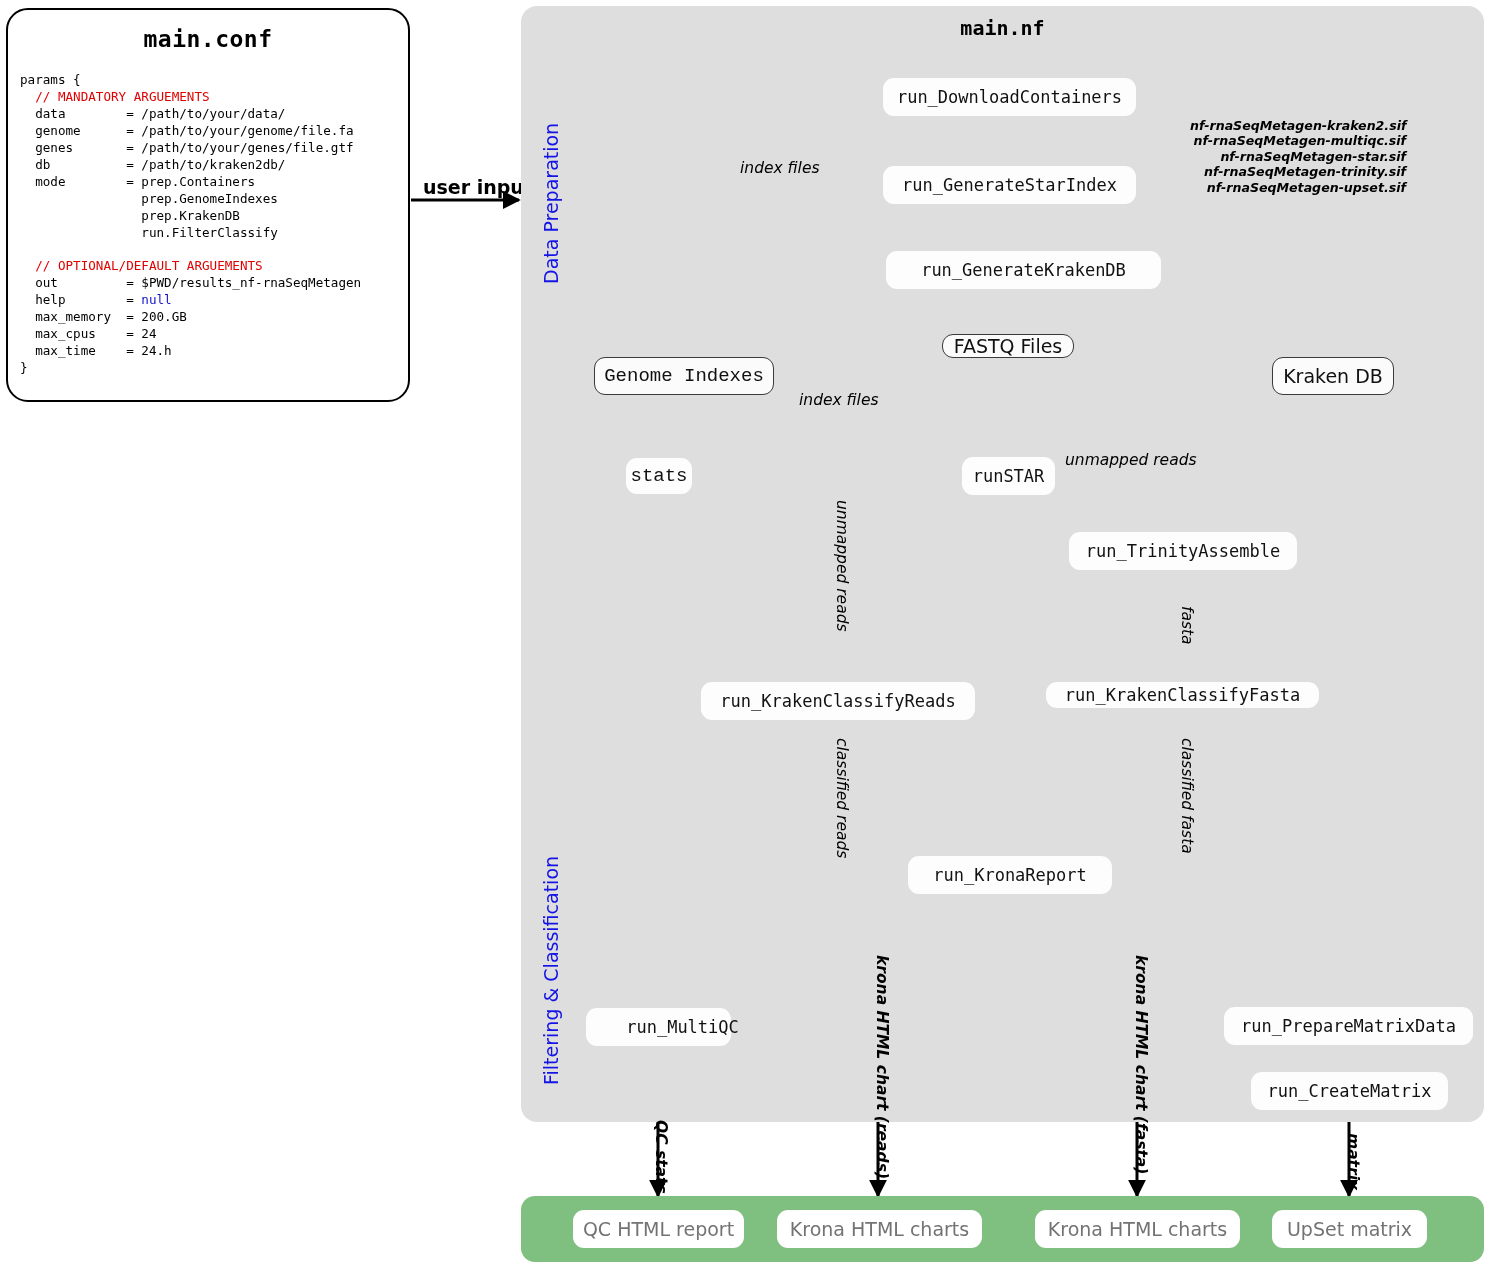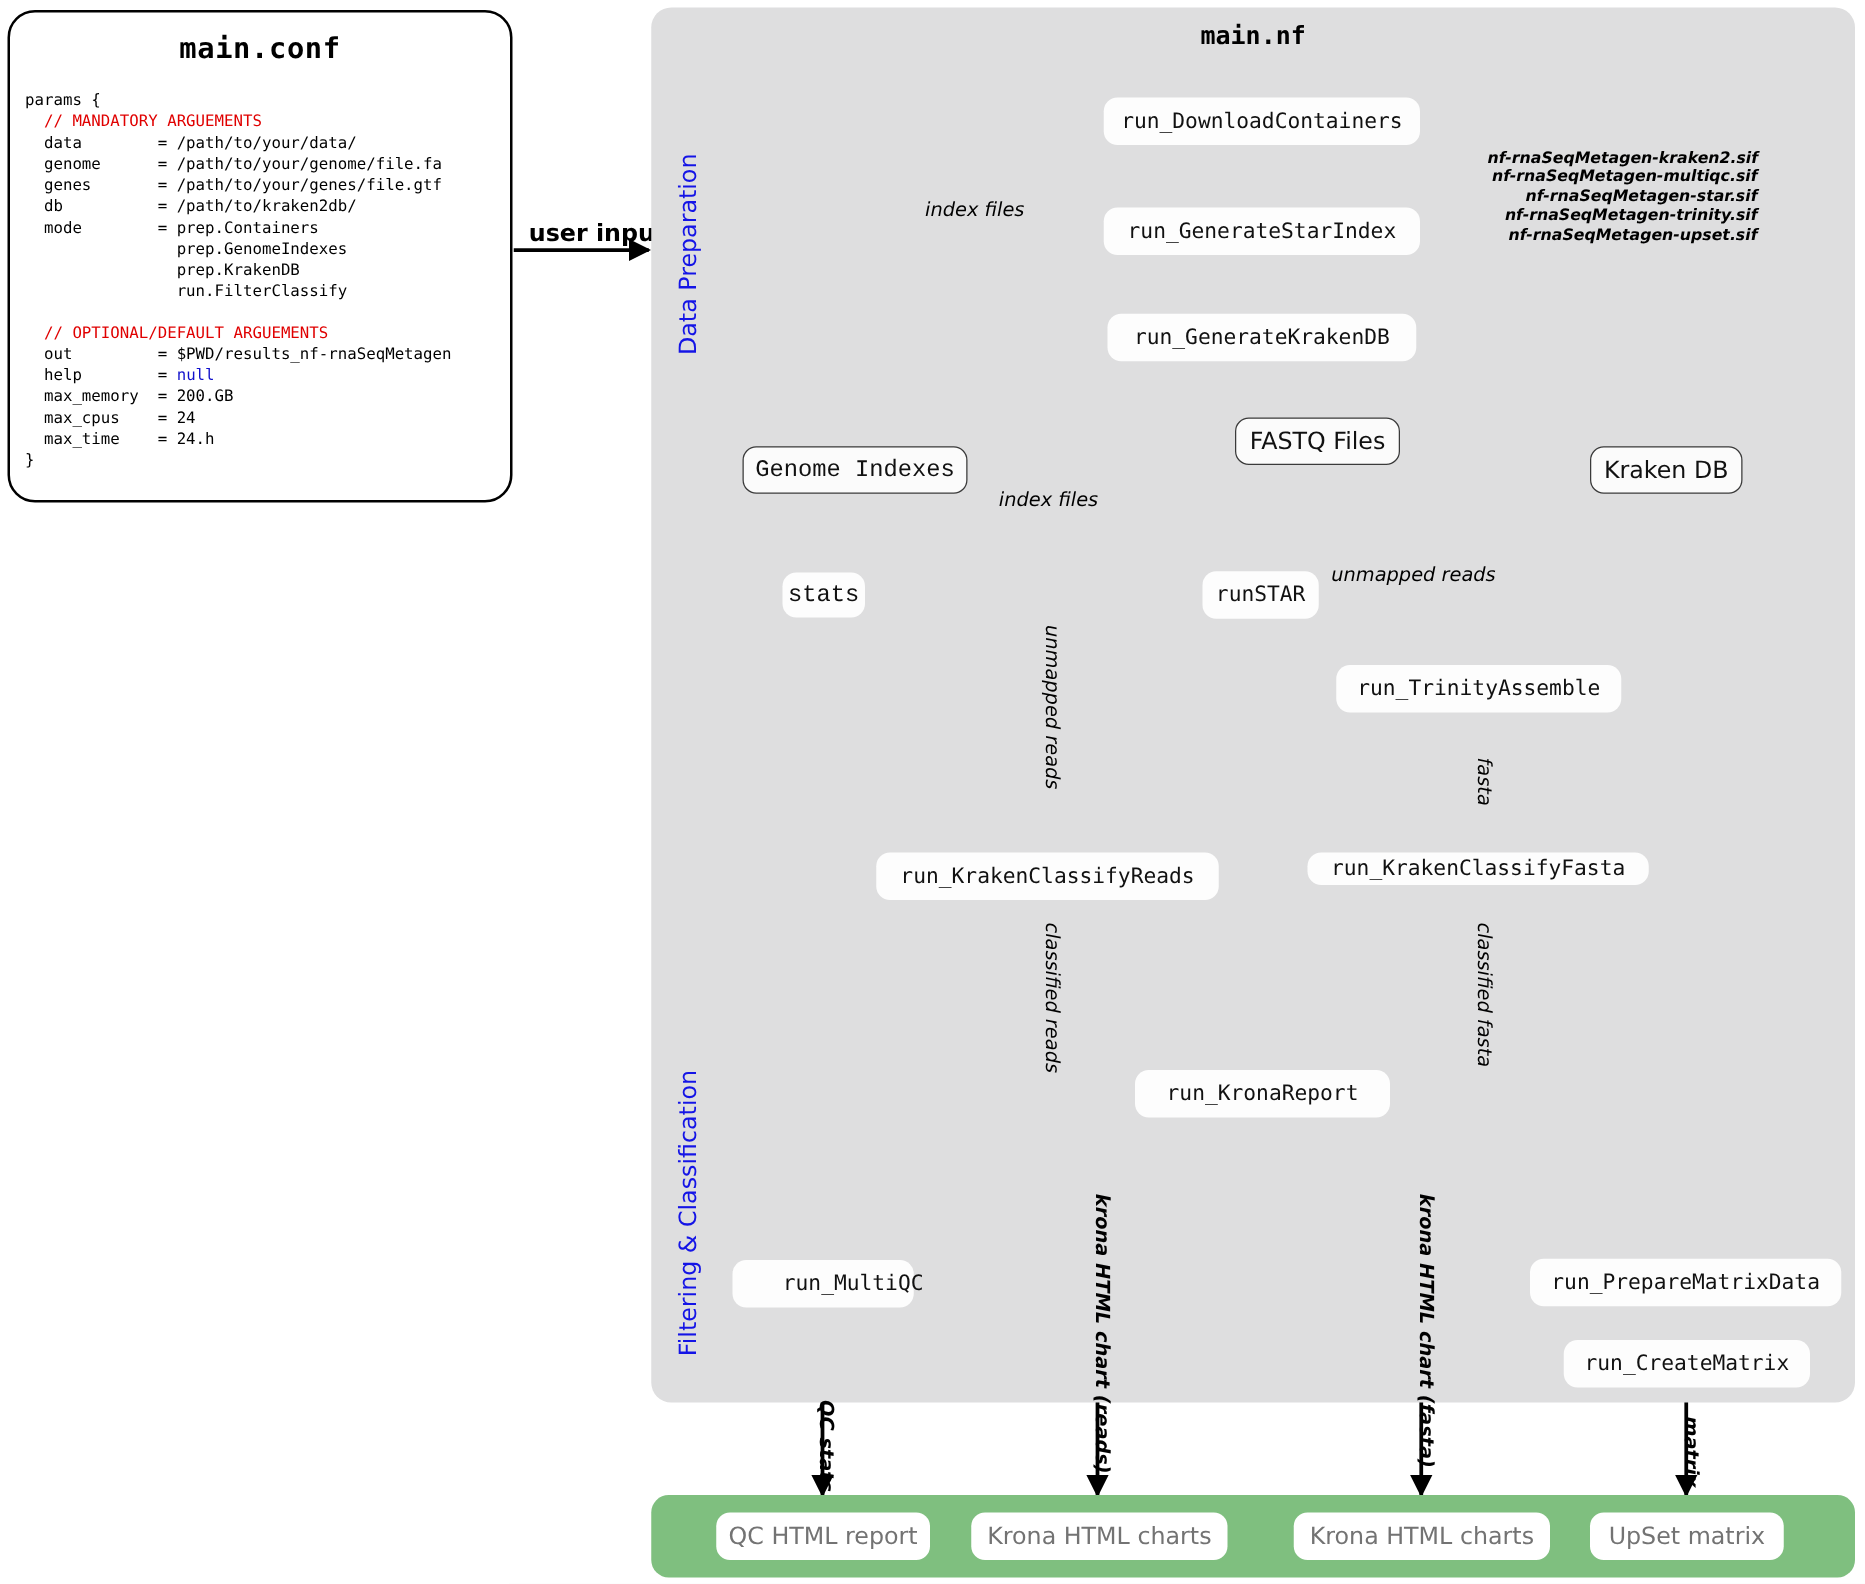--- a/index.html
+++ b/index.html
@@ -151,21 +151,21 @@
   <div class="glab" style="left:540px;top:1085px;">Filtering &amp; Classification</div>
 
   <div class="node proc" style="left:883px;top:78px;width:253px;height:38px;">
     <span>run_DownloadContainers</span>
   </div>
 
   <div class="node proc" style="left:883px;top:166px;width:253px;height:38px;">
     <span>run_GenerateStarIndex</span>
   </div>
 
-  <div class="node proc" style="left:886px;top:251px;width:247px;height:38px;">
+  <div class="node proc" style="left:886px;top:251px;width:275px;height:38px;">
     <span>run_GenerateKrakenDB</span>
   </div>
 
   <div class="node proc" style="left:962px;top:457px;width:93px;height:38px;">
     <span>runSTAR</span>
   </div>
 
   <div class="node proc" style="left:1069px;top:532px;width:228px;height:38px;">
     <span>run_TrinityAssemble</span>
   </div>
@@ -191,21 +191,21 @@
   </div>
 
   <div class="node proc" style="left:1251px;top:1072px;width:197px;height:38px;">
     <span>run_CreateMatrix</span>
   </div>
 
   <div class="node data" style="left:594px;top:357px;width:180px;height:38px;font-family:Liberation Mono, monospace;">
     <span>Genome Indexes</span>
   </div>
 
-  <div class="node data" style="left:988px;top:334px;width:132px;height:38px;">
+  <div class="node data" style="left:942px;top:334px;width:132px;height:24px;">
     <span>FASTQ Files</span>
   </div>
 
   <div class="node data" style="left:1272px;top:357px;width:122px;height:38px;">
     <span>Kraken DB</span>
   </div>
 
   <div class="node proc" style="left:626px;top:458px;width:66px;height:36px;
               font-family:Liberation Mono, monospace;font-size:19px;justify-content:center;">
     <span>stats</span>

